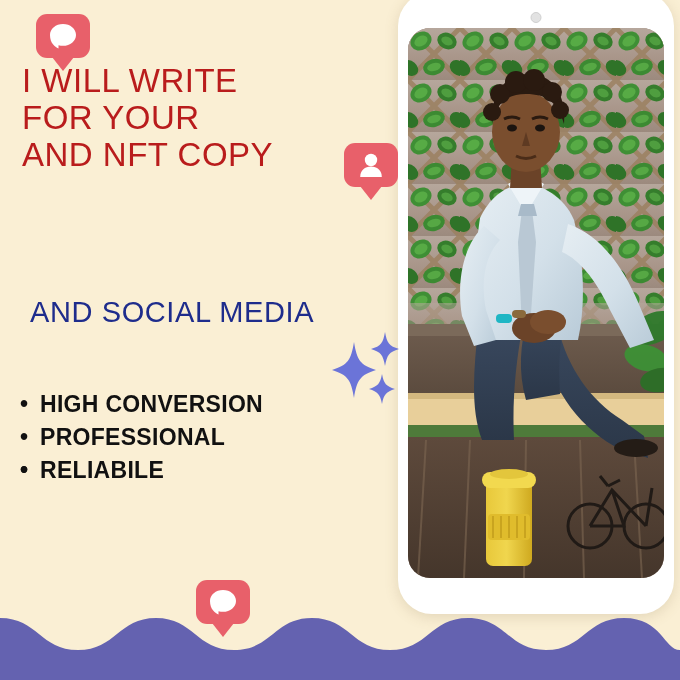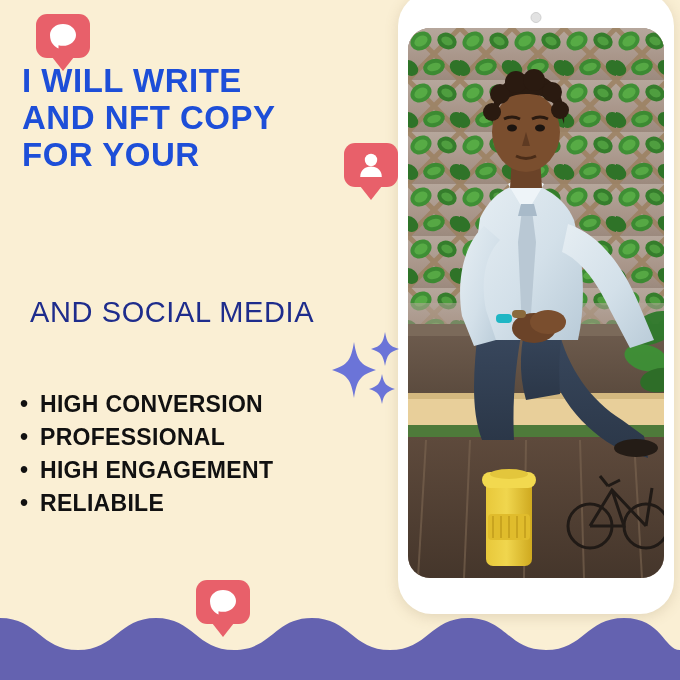--- a/index.html
+++ b/index.html
@@ -13,22 +13,22 @@
     background:#faefd4;
   }
 
   
   .wave-wrap{position:absolute;left:0;bottom:0;width:680px;height:80px;z-index:5;}
   .wave-wrap svg{display:block;width:680px;height:80px;}
 
   
   .headline{
     position:absolute;left:22px;top:62px;width:370px;z-index:6;
-    color:#1d4ed8;
-    font-weight:700;
+    color:#b91c1c;
+    font-weight:400;
     font-size:33px;
     line-height:37px;
     letter-spacing:0.5px;
     text-transform:uppercase;
   }
   .headline .hl-line{display:block;white-space:nowrap;}
   .headline .hl-line.tight{letter-spacing:-0.3px;}
 
   .subhead{
     position:absolute;left:30px;top:296px;z-index:6;
@@ -249,38 +249,37 @@
           <path d="M182 498 L204 462 L238 498 M204 462 L216 498 L182 498"></path>
           <path d="M200 458 L192 448 M200 458 L212 452"></path>
           <path d="M238 498 L244 460"></path>
         </g>
       </svg>
     </div>
   </div>
 
   <div class="headline">
     <span class="hl-line">I WILL WRITE</span>
+    <span class="hl-line">FOR YOUR</span>
     <span class="hl-line">AND NFT COPY</span>
-    <span class="hl-line">FOR YOUR</span>
   </div>
 
   <div class="subhead">AND SOCIAL MEDIA</div>
 
   <ul class="bullets">
     <li>
       <span class="dot">•</span>
       <span>HIGH CONVERSION</span>
     </li>
     <li>
       <span class="dot">•</span>
       <span>PROFESSIONAL</span>
     </li>
     <li>
       <span class="dot">•</span>
-      <span>HIGH ENGAGEMENT</span>
     </li>
     <li>
       <span class="dot">•</span>
       <span>RELIABILE</span>
     </li>
   </ul>
 
   <div class="badge" id="badge-comment-top">
     <div class="box">
       <svg width="28" height="26" viewBox="0 0 28 26" aria-hidden="true">

